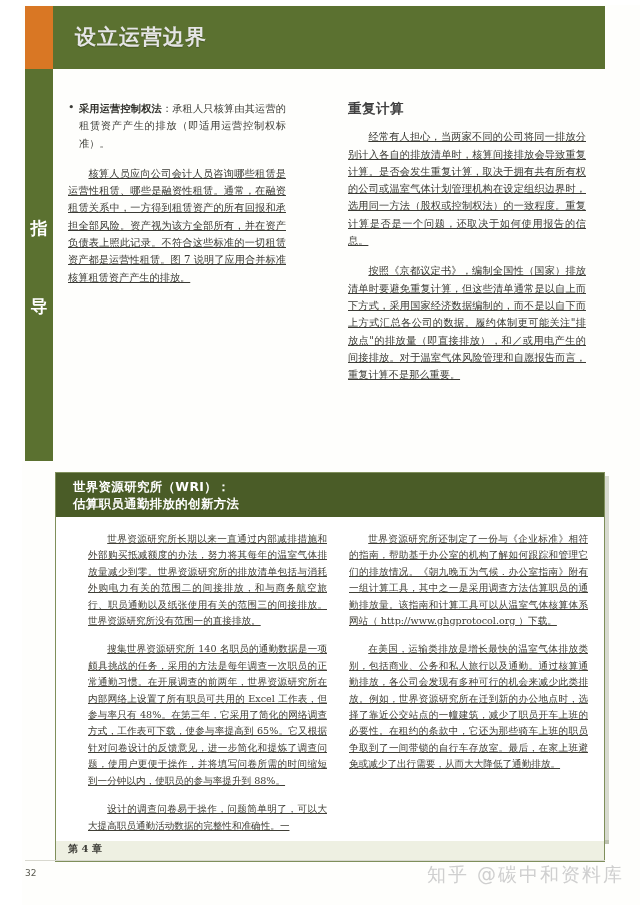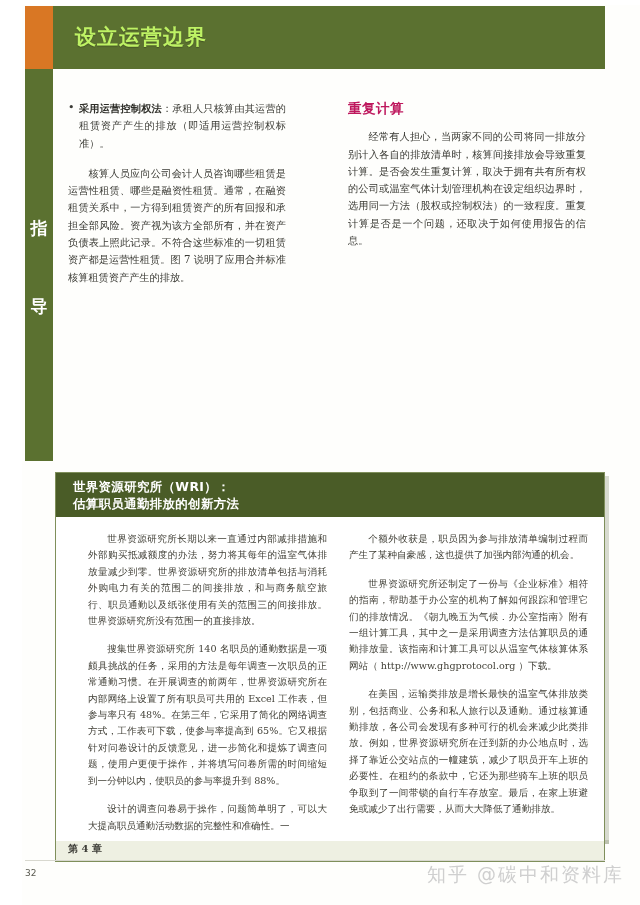--- a/index.html
+++ b/index.html
@@ -37,21 +37,21 @@
     left: 53px;
     top: 6px;
     width: 552px;
     height: 63px;
     background: #5b7130;
   }
   .header-title {
     position: absolute;
     left: 22px;
     top: 17px;
-    color: #bef264;
+    color: #e5e5e5;
     font-size: 21px;
     font-weight: bold;
     letter-spacing: 1px;
     text-shadow: 0 1px 1px rgba(0,0,0,0.25);
   }
 
   
   .side-tab {
     position: absolute;
     left: 25px;
@@ -96,28 +96,28 @@
     position: absolute;
     left: 0; top: -1px;
     font-size: 11px;
     color: #3a3a34;
   }
   .bullet-item .lead {
     font-weight: bold;
     color: #2e2e28;
   }
 
-  .para { text-indent: 2em; margin: 0 0 13px 0; }
+  .para { text-indent: 2em; margin: 0 0 13px 0; text-decoration: underline; }
   .para:last-child { margin-bottom: 0; }
 
   .sec-head {
     font-family: "DejaVu Serif", "Liberation Serif", serif;
     font-size: 13.5px;
     font-weight: bold;
-    color: #be185d;
+    color: #404040;
     margin: 0 0 11px 0;
     letter-spacing: 0.5px;
   }
 
   
   .case-box {
     position: absolute;
     left: 55px;
     top: 472px;
     width: 550px;
@@ -251,39 +251,39 @@
   <div class="col col-left">
     <div class="bullet-item">
       <span class="lead">采用运营控制权法</span><span>：承租人只核算由其运营的租赁资产产生的排放（即适用运营控制权标准）。</span>
     </div>
     <p class="para">核算人员应向公司会计人员咨询哪些租赁是运营性租赁、哪些是融资性租赁。通常，在融资租赁关系中，一方得到租赁资产的所有回报和承担全部风险。资产视为该方全部所有，并在资产负债表上照此记录。不符合这些标准的一切租赁资产都是运营性租赁。图 7 说明了应用合并标准核算租赁资产产生的排放。</p>
   </div>
 
   <div class="col col-right">
     <h2 class="sec-head">重复计算</h2>
     <p class="para">经常有人担心，当两家不同的公司将同一排放分别计入各自的排放清单时，核算间接排放会导致重复计算。是否会发生重复计算，取决于拥有共有所有权的公司或温室气体计划管理机构在设定组织边界时，选用同一方法（股权或控制权法）的一致程度。重复计算是否是一个问题，还取决于如何使用报告的信息。</p>
+    <p class="para">按照《京都议定书》，编制全国性（国家）排放清单时要避免重复计算，但这些清单通常是以自上而下方式，采用国家经济数据编制的，而不是以自下而上方式汇总各公司的数据。履约体制更可能关注"排放点"的排放量（即直接排放），和／或用电产生的间接排放。对于温室气体风险管理和自愿报告而言，重复计算不是那么重要。</p>
   </div>
 
   <div class="box-shadow-right"></div>
   <div class="box-shadow-strip"></div>
 
   <div class="case-box">
     <div class="case-head">
       <div class="case-head-line">世界资源研究所（WRI）：</div>
       <div class="case-head-line">估算职员通勤排放的创新方法</div>
     </div>
     <div class="case-body">
       <div class="case-cols">
         <div class="case-col">
           <p class="para">世界资源研究所长期以来一直通过内部减排措施和外部购买抵减额度的办法，努力将其每年的温室气体排放量减少到零。世界资源研究所的排放清单包括与消耗外购电力有关的范围二的间接排放，和与商务航空旅行、职员通勤以及纸张使用有关的范围三的间接排放。世界资源研究所没有范围一的直接排放。</p>
           <p class="para">搜集世界资源研究所 140 名职员的通勤数据是一项颇具挑战的任务，采用的方法是每年调查一次职员的正常通勤习惯。在开展调查的前两年，世界资源研究所在内部网络上设置了所有职员可共用的 Excel 工作表，但参与率只有 48%。在第三年，它采用了简化的网络调查方式，工作表可下载，使参与率提高到 65%。它又根据针对问卷设计的反馈意见，进一步简化和提炼了调查问题，使用户更便于操作，并将填写问卷所需的时间缩短到一分钟以内，使职员的参与率提升到 88%。</p>
           <p class="para">设计的调查问卷易于操作，问题简单明了，可以大大提高职员通勤活动数据的完整性和准确性。一</p>
         </div>
         <div class="case-col">
-          <p class="para">个额外收获是，职员因为参与排放清单编制过程而产生了某种自豪感，这也提供了加强内部沟通的机会。</p>
           <p class="para">世界资源研究所还制定了一份与《企业标准》相符的指南，帮助基于办公室的机构了解如何跟踪和管理它们的排放情况。《朝九晚五为气候．办公室指南》附有一组计算工具，其中之一是采用调查方法估算职员的通勤排放量。该指南和计算工具可以从温室气体核算体系网站（ http://www.ghgprotocol.org ）下载。</p>
           <p class="para">在美国，运输类排放是增长最快的温室气体排放类别，包括商业、公务和私人旅行以及通勤。通过核算通勤排放，各公司会发现有多种可行的机会来减少此类排放。例如，世界资源研究所在迁到新的办公地点时，选择了靠近公交站点的一幢建筑，减少了职员开车上班的必要性。在租约的条款中，它还为那些骑车上班的职员争取到了一间带锁的自行车存放室。最后，在家上班避免或减少了出行需要，从而大大降低了通勤排放。</p>
         </div>
       </div>
     </div>
   </div>
 
   <div class="footer-rule"></div>
   <div class="footer-page-no">32</div>
   <div class="footer-chapter">第 4 章</div>

